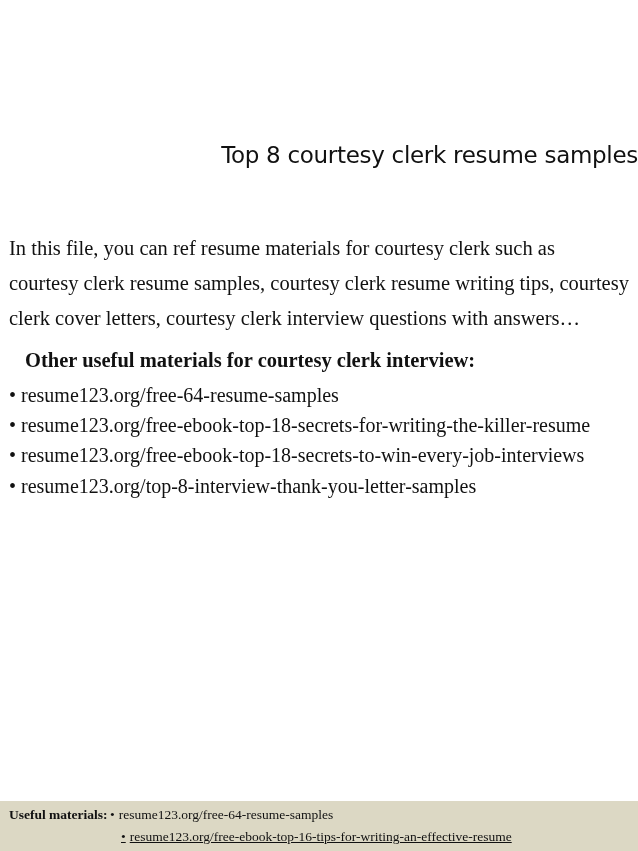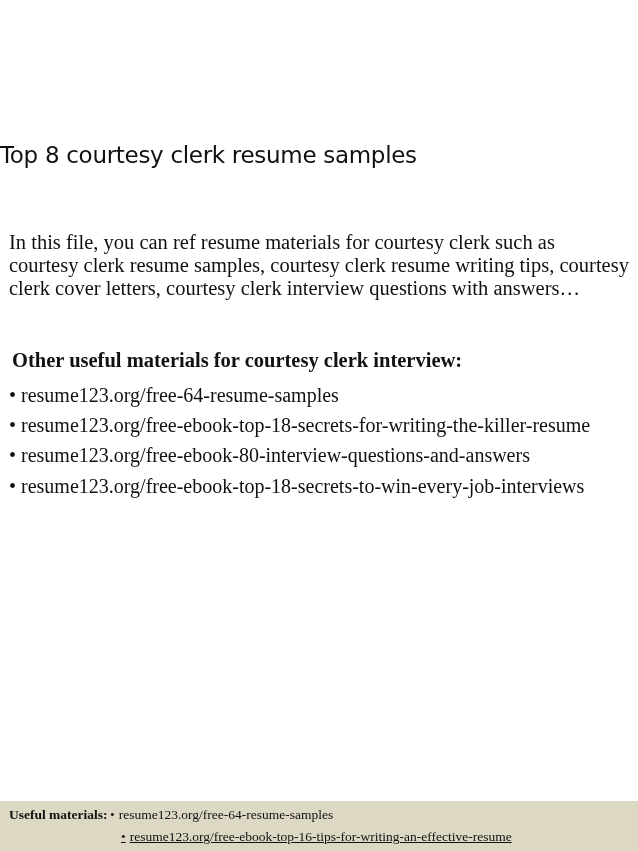--- a/index.html
+++ b/index.html
@@ -1,30 +1,30 @@
 <!DOCTYPE html>
 <html><head>
   <meta charset="utf-8">
   <style>
     html, body { margin: 0; padding: 0; }
     body {
       width: 638px; height: 851px; background: #ffffff; position: relative; overflow: hidden;
       color: #111111;
     }
     .title {
-      position: absolute; left: 0; width: 638px; top: 142px; text-align: left;
+      position: absolute; left: 0; width: 638px; top: 142px; text-align: right;
       font-family: "DejaVu Sans", sans-serif; font-size: 23px; letter-spacing: -0.3px;
       color: #111;
     }
     .intro {
       position: absolute; left: 9px; top: 231px; width: 620px;
-      font-family: "Liberation Serif", serif; font-size: 20.5px; line-height: 23px;
+      font-family: "Liberation Serif", serif; font-size: 20.5px; line-height: 35px;
     }
     .heading {
-      position: absolute; left: 12px; top: 349px;
+      position: absolute; left: 25px; top: 349px;
       font-family: "Liberation Serif", serif; font-size: 20.5px; font-weight: bold;
     }
     .links {
       position: absolute; left: 9px; top: 380px; margin: 0; padding: 0; list-style: none;
       font-family: "Liberation Serif", serif; font-size: 20px;
     }
     .links li { height: 30.2px; line-height: 30px; white-space: nowrap; }
     .links .bullet { margin-right: 5px; }
     .footer {
       position: absolute; left: 0; top: 801px; width: 638px; height: 50px; background: #dcd8c4;
@@ -40,21 +40,21 @@
 
 <div class="title">Top 8 courtesy clerk resume samples</div>
 
 <div class="intro">In this file, you can ref resume materials for courtesy clerk such as courtesy clerk resume samples, courtesy clerk resume writing tips, courtesy clerk cover letters, courtesy clerk interview questions with answers…</div>
 
 <div class="heading">Other useful materials for courtesy clerk interview:</div>
 
 <ul class="links">
   <li><span class="bullet">•</span><span>resume123.org/free-64-resume-samples</span></li>
   <li><span class="bullet">•</span><span>resume123.org/free-ebook-top-18-secrets-for-writing-the-killer-resume</span></li>
-  <li><span class="bullet">•</span><span>resume123.org/free-ebook-80-interview-questions-and-answers</span></li>
   <li><span class="bullet">•</span><span>resume123.org/free-ebook-top-18-secrets-to-win-every-job-interviews</span></li>
+  <li><span class="bullet">•</span><span>resume123.org/top-8-interview-thank-you-letter-samples</span></li>
 </ul>
 
 <div class="footer">
   <div class="label"><span>Useful materials</span><span>:</span></div>
   <div class="f1"><span class="fb">•</span><span>resume123.org/free-64-resume-samples</span></div>
   <div class="f2"><span class="fb">•</span><span>resume123.org/free-ebook-top-16-tips-for-writing-an-effective-resume</span></div>
 </div>
 
 </body></html>

